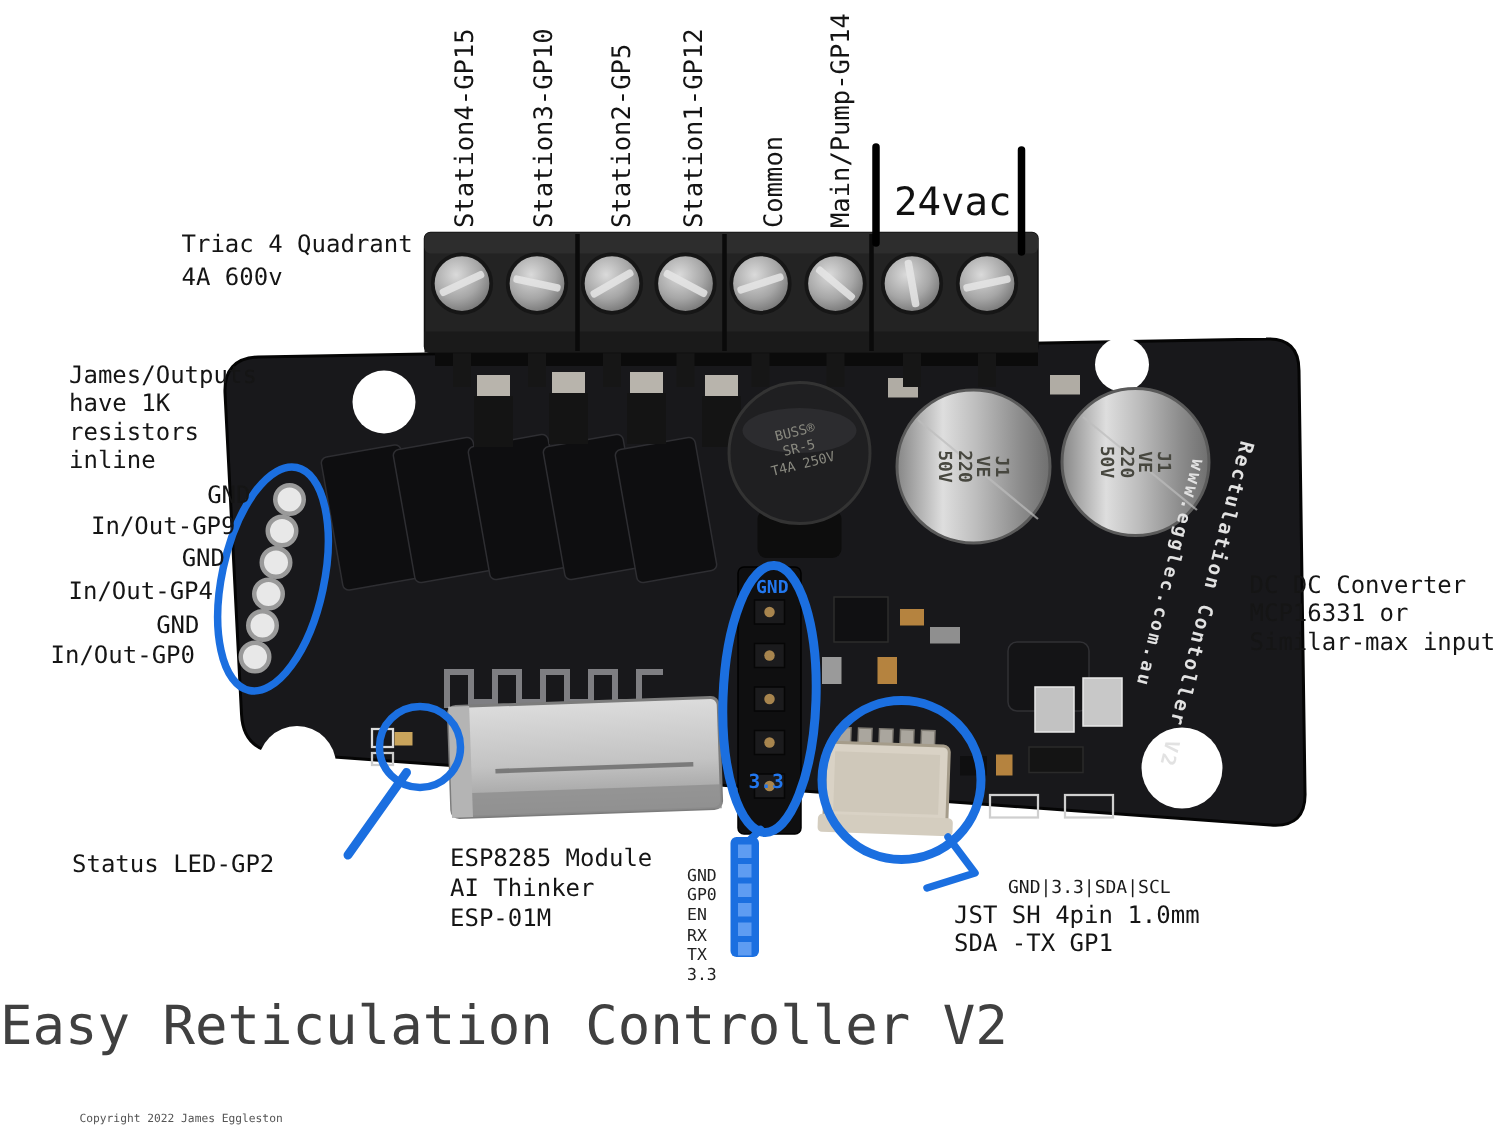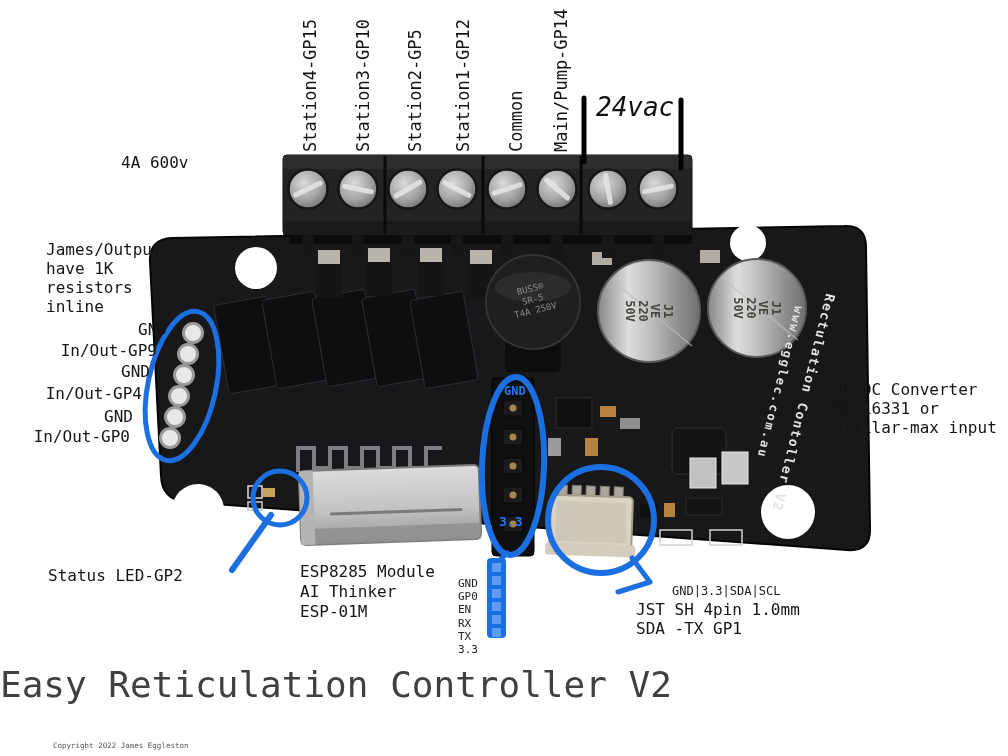--- a/index.html
+++ b/index.html
@@ -228,24 +228,25 @@
     </g>
   </svg>
 
   <div class="vlabel txt" style="left:300px;">Station4-GP15</div>
   <div class="vlabel txt" style="left:353px;">Station3-GP10</div>
   <div class="vlabel txt" style="left:405px;">Station2-GP5</div>
   <div class="vlabel txt" style="left:453px;">Station1-GP12</div>
   <div class="vlabel txt" style="left:506px;">Common</div>
   <div class="vlabel txt" style="left:551px;">Main/Pump-GP14</div>
 
-  <div class="abs mono txt" style="left:596px;top:92px;font-size:26px;font-style:italic;">24vac</div>
+  <div class="abs mono txt" style="left:596px;top:120px;font-size:26px;">24vac</div>
 
 
   <div class="abs mono txt note" style="left:121px;top:152px;line-height:22px;">
+    <div>Triac 4 Quadrant</div>
     <div>4A 600v</div>
   </div>
 
   <div class="abs mono txt note" style="left:46px;top:240px;line-height:19px;">
     <div>James/Outputs</div>
     <div>have 1K</div>
     <div>resistors</div>
     <div>inline</div>
   </div>
 

